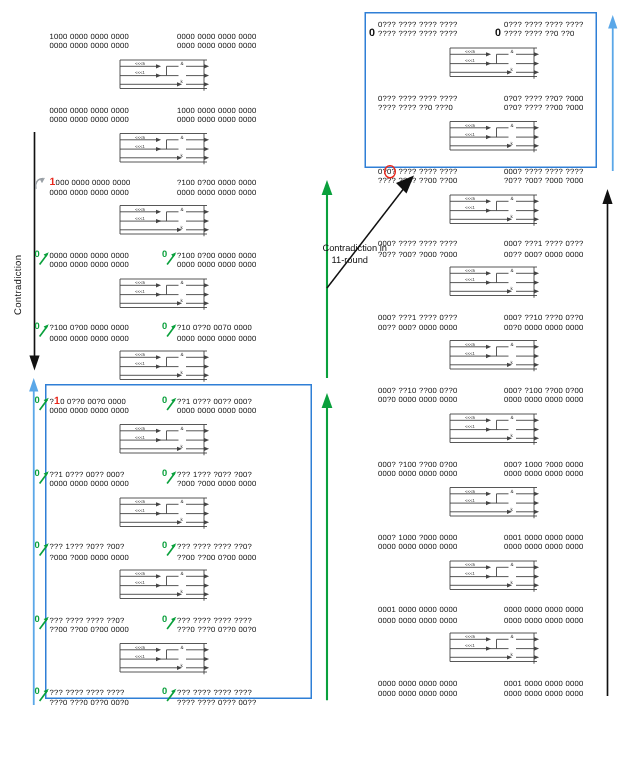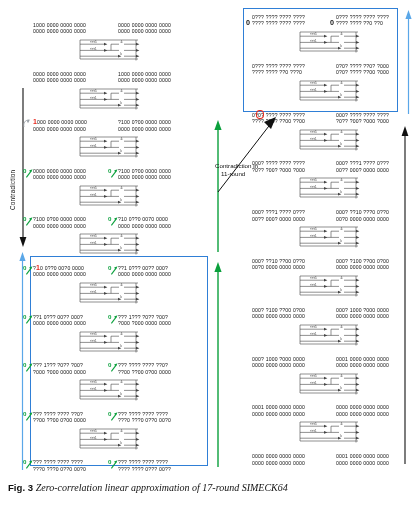--- a/index.html
+++ b/index.html
@@ -950,18 +950,14 @@
         </div>
       </div>
       <div class="staterow" style="left: 336px; top: 453.2px;">
         <div class="half">
           <span class="bits">0001 0000 0000 0000</span>
           <span class="bits">0000 0000 0000 0000</span>
         </div>
       </div>
     </div>
 
-  <div id="caption">
-    <span class="figno">Fig. 3</span>
-    <span class="captext">Zero-correlation linear approximation of 17-round SIMECK64</span>
-  </div>
 
 </div>
 
 </body></html>

